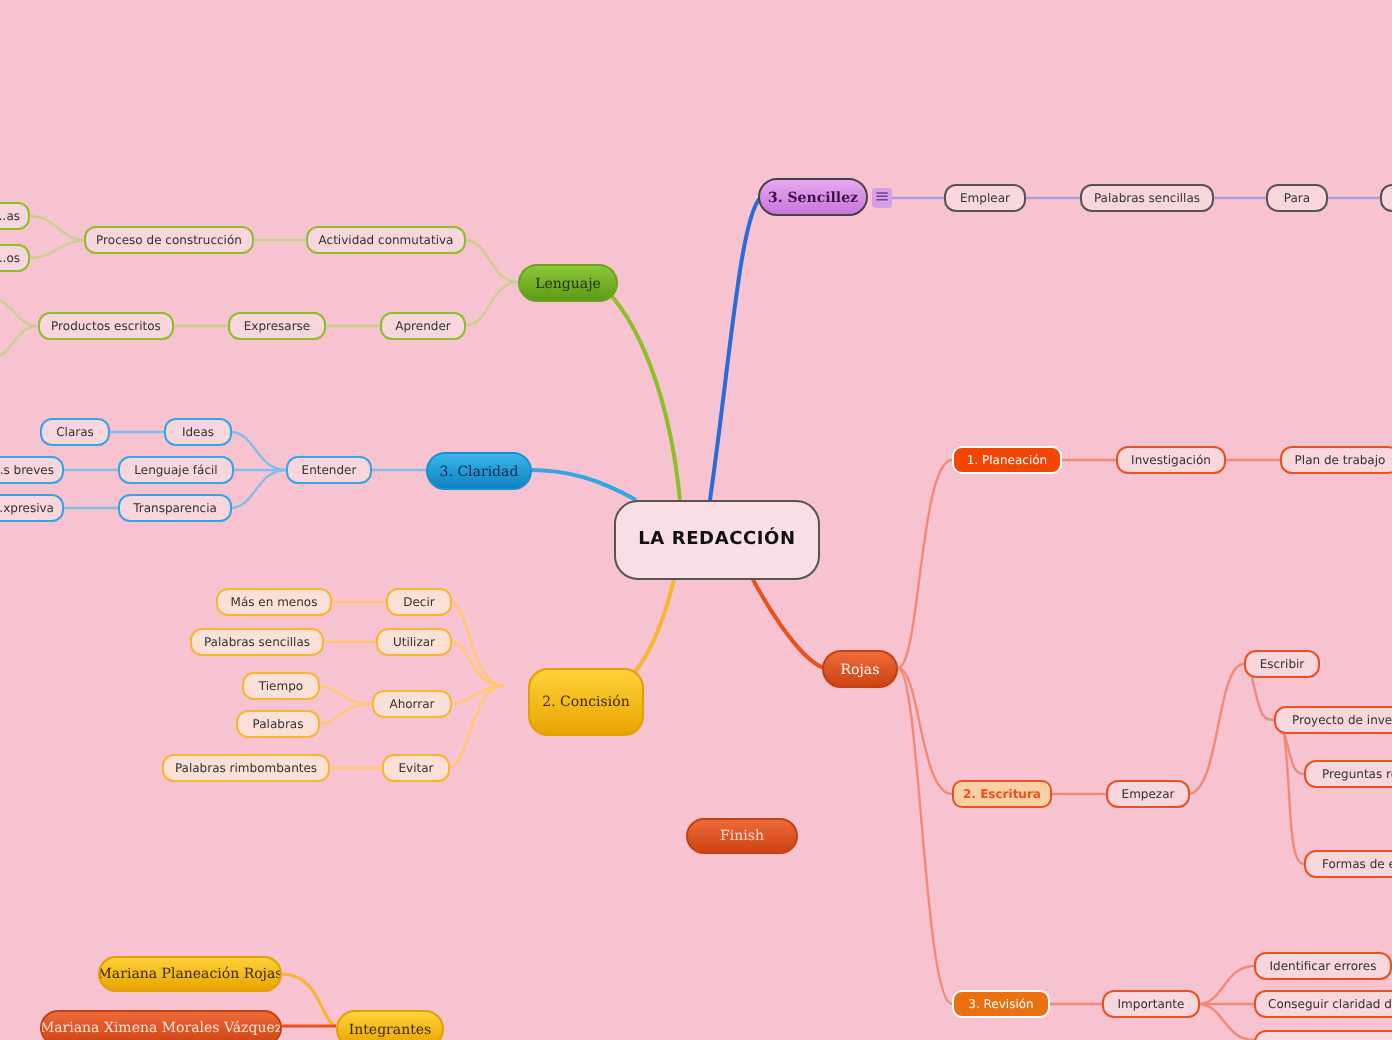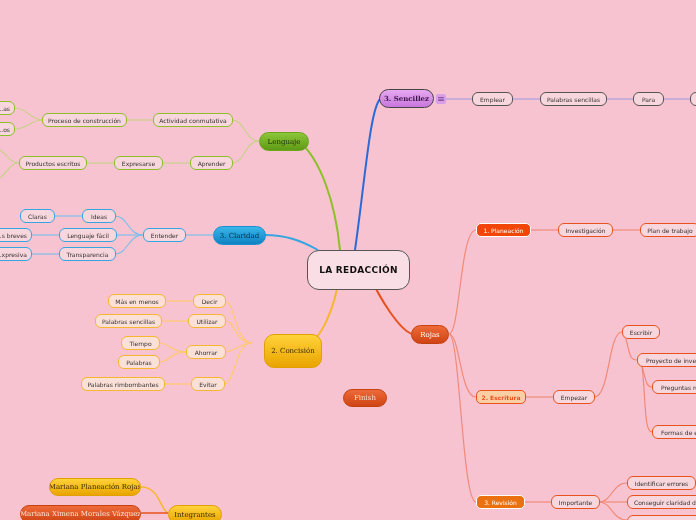--- a/index.html
+++ b/index.html
@@ -163,17 +163,17 @@
 <div class="node r" style="left:637px;top:353px;width:70px;height:14px;justify-content:flex-start;padding-left:8px;">Proyecto de invest...</div>
 <div class="node r" style="left:652px;top:380px;width:55px;height:14px;justify-content:flex-start;padding-left:8px;">Preguntas re...</div>
 <div class="node r" style="left:652px;top:425px;width:55px;height:14px;justify-content:flex-start;padding-left:8px;">Formas de es...</div>
 
 <div class="node r-rev" style="left:476px;top:495px;width:49px;height:14px;">3. Revisión</div>
 <div class="node r" style="left:551px;top:495px;width:49px;height:14px;">Importante</div>
 <div class="node r" style="left:627px;top:476px;width:69px;height:14px;">Identificar errores</div>
 <div class="node r" style="left:627px;top:495px;width:80px;height:14px;justify-content:flex-start;padding-left:6px;">Conseguir claridad de...</div>
 <div class="node r" style="left:627px;top:515px;width:80px;height:14px;"></div>
 
-<div class="node finish serif" style="left:343px;top:389px;width:44px;height:18px;">Finish</div>
+<div class="node finish serif" style="left:343px;top:409px;width:56px;height:18px;">Finish</div>
 
 <div class="node int-main serif" style="left:168px;top:505px;width:54px;height:19px;">Integrantes</div>
 <div class="node int-y serif" style="left:49px;top:478px;width:92px;height:18px;">Mariana Planeación Rojas</div>
 <div class="node int-r serif" style="left:20px;top:505px;width:121px;height:18px;">Mariana Ximena Morales Vázquez</div>
 
 </body></html>

